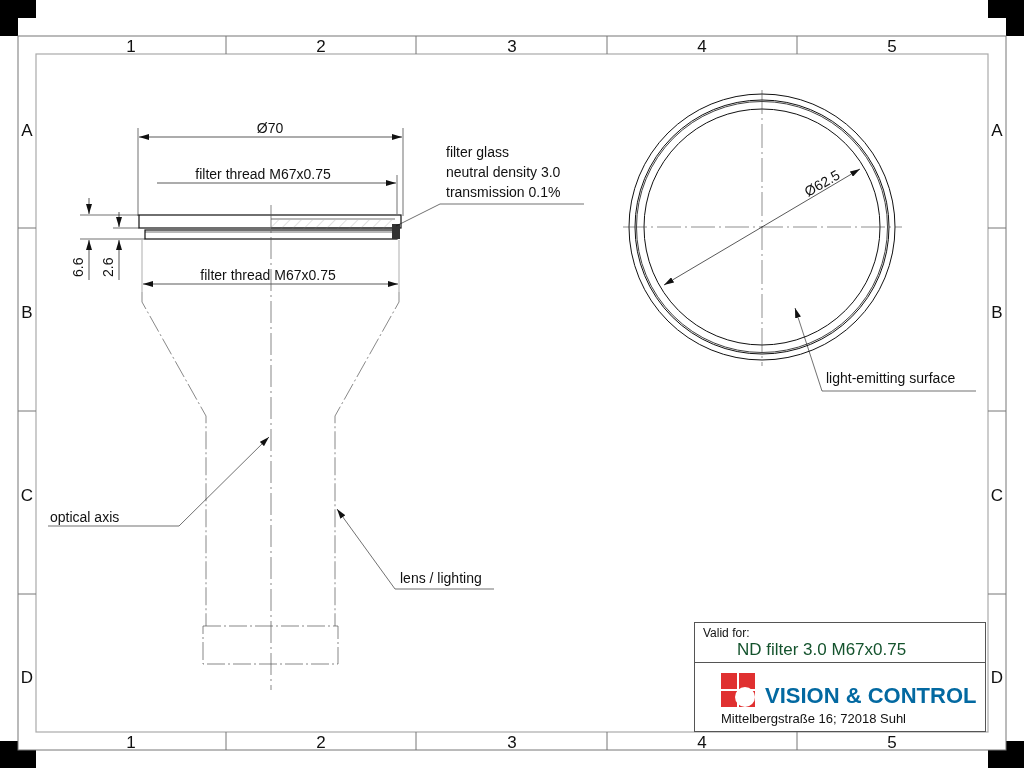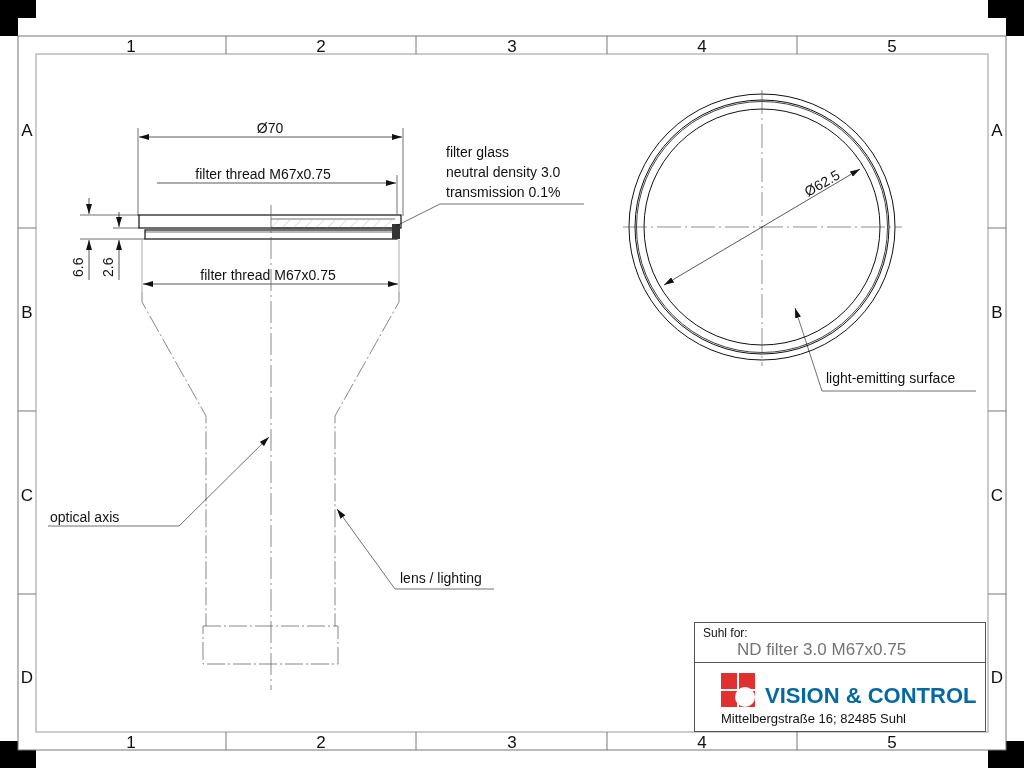--- a/index.html
+++ b/index.html
@@ -2,21 +2,21 @@
 <html><head>
 <meta charset="utf-8">
 <style>
   html, body { margin: 0; padding: 0; background: #ffffff; }
   body { width: 1024px; height: 768px; position: relative; overflow: hidden; font-family: "Liberation Sans", sans-serif; }
   svg { position: absolute; left: 0; top: 0; }
   .t { font-family: "Liberation Sans", sans-serif; fill: #111; }
   .title-block { position: absolute; left: 694px; top: 622px; width: 292px; height: 110px; border: 1px solid #555; background: #fff; box-sizing: border-box; }
   .tb-valid { position: absolute; left: 0; top: 0; width: 100%; height: 40px; border-bottom: 1px solid #555; box-sizing: border-box; }
   .tb-valid-label { position: absolute; left: 8px; top: 3px; font-size: 12px; color: #111; }
-  .tb-valid-value { position: absolute; left: 42px; top: 17px; font-size: 17px; color: #737373; }
+  .tb-valid-value { position: absolute; left: 42px; top: 17px; font-size: 17px; color: #14532d; }
   .tb-logo { position: absolute; left: 26px; top: 52px; width: 34px; height: 34px; }
   .tb-company { position: absolute; left: 70px; top: 60px; font-size: 22px; font-weight: bold; color: #0369a1; letter-spacing: 0px; }
   .tb-address { position: absolute; left: 26px; top: 88px; font-size: 13px; color: #111; }
 </style>
 </head>
 <body>
 
 <svg width="1024" height="768" viewBox="0 0 1024 768">
   <defs>
     <marker id="arr" markerWidth="10" markerHeight="6" refX="10" refY="3" orient="auto" markerUnits="userSpaceOnUse">
@@ -153,25 +153,25 @@
     <polyline points="976,391 822,391 795,308" stroke-width="0.6" marker-end="url(#arr)"></polyline>
   </g>
   <g class="t" font-size="14">
     <text transform="translate(808,197) rotate(-30)">Ø62.5</text>
     <text x="826" y="383">light-emitting surface</text>
   </g>
 </svg>
 
 <div class="title-block">
   <div class="tb-valid">
-    <span class="tb-valid-label">Suhl for:</span>
+    <span class="tb-valid-label">Valid for:</span>
     <span class="tb-valid-value">ND filter 3.0 M67x0.75</span>
   </div>
   <svg class="tb-logo" width="34" height="34" viewBox="0 0 34 34" style="position:absolute;left:26px;top:50px;">
     <rect x="0" y="0" width="16" height="16" fill="#e03030"></rect>
     <rect x="18" y="0" width="16" height="16" fill="#e03030"></rect>
     <rect x="0" y="18" width="16" height="16" fill="#e03030"></rect>
     <rect x="18" y="18" width="16" height="16" fill="#e03030"></rect>
     <circle cx="24" cy="24" r="10" fill="#ffffff"></circle>
   </svg>
   <span class="tb-company">VISION &amp; CONTROL</span>
-  <span class="tb-address">Mittelbergstraße 16; 82485 Suhl</span>
+  <span class="tb-address">Mittelbergstraße 16; 72018 Suhl</span>
 </div>
 
 </body></html>

